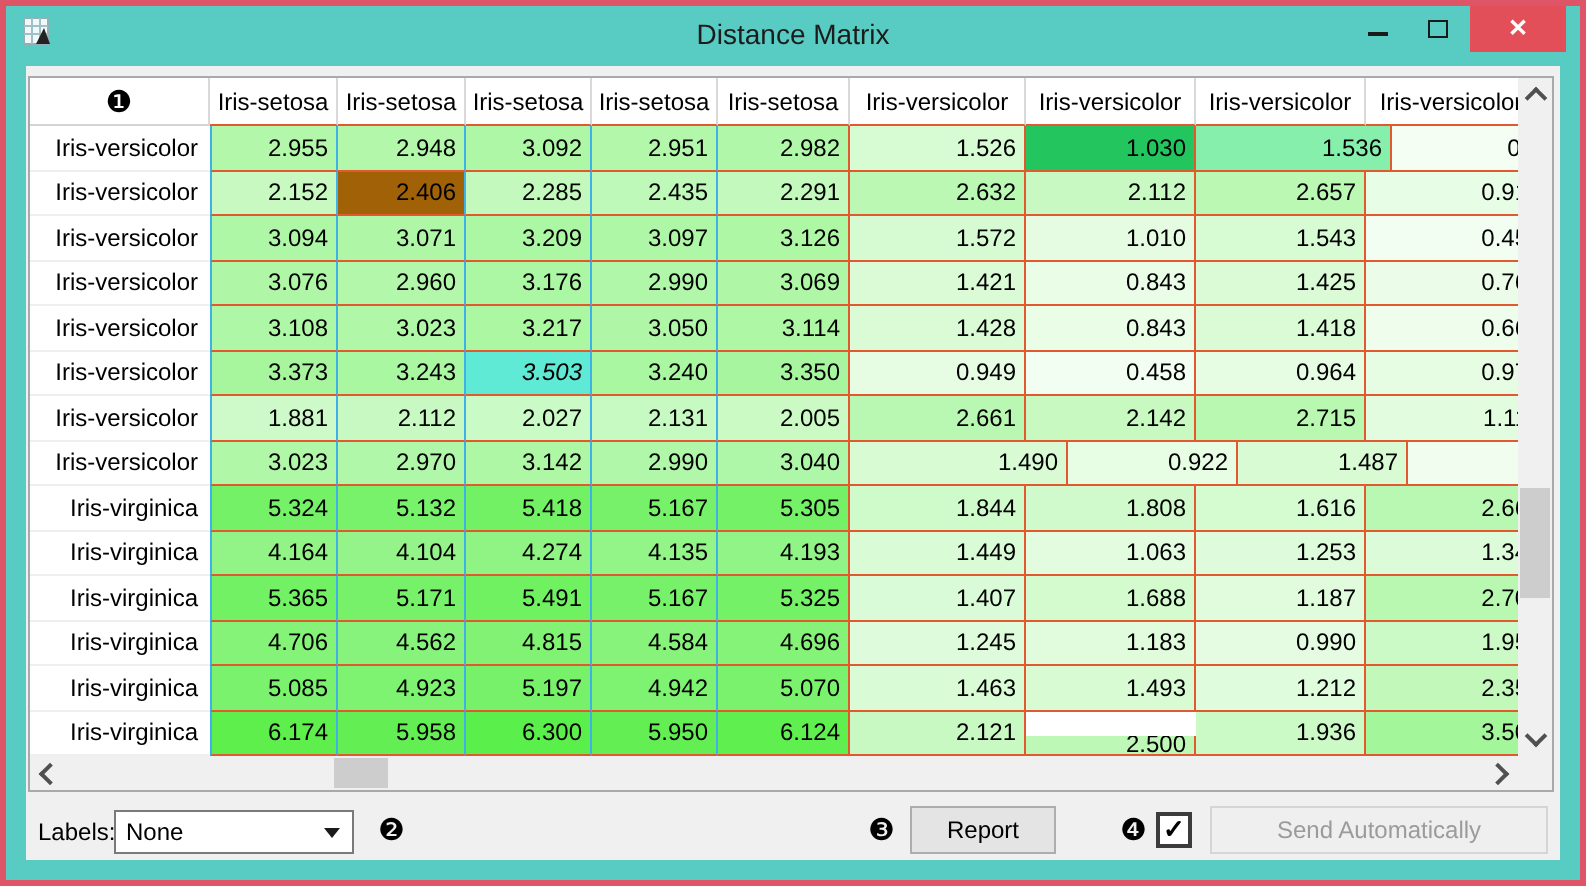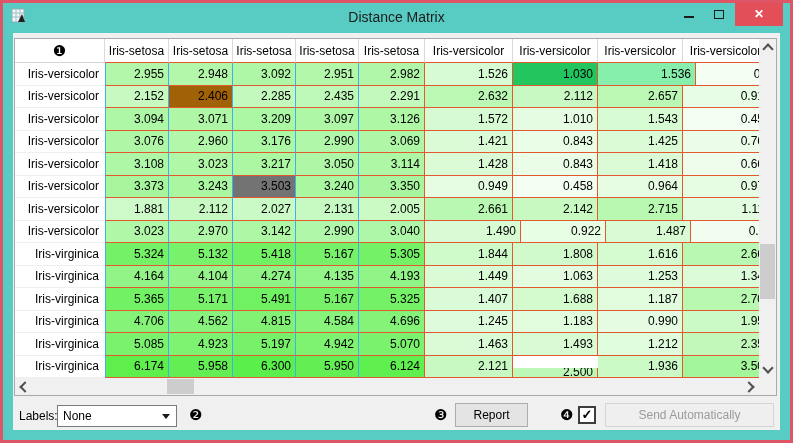--- a/index.html
+++ b/index.html
@@ -166,21 +166,21 @@
               <div class="m-cell m-data" style="width: 66px; background: rgb(174, 247, 165); border-right-color: rgb(226, 88, 47); border-bottom-color: rgb(226, 88, 47);">3.114</div>
               <div class="m-cell m-data" style="width: 88px; background: rgb(218, 251, 214); border-right-color: rgb(226, 88, 47); border-bottom-color: rgb(226, 88, 47);">1.428</div>
               <div class="m-cell m-data" style="width: 85px; background: rgb(233, 253, 231); border-right-color: rgb(226, 88, 47); border-bottom-color: rgb(226, 88, 47);">0.843</div>
               <div class="m-cell m-data" style="width: 85px; background: rgb(218, 251, 214); border-right-color: rgb(226, 88, 47); border-bottom-color: rgb(226, 88, 47);">1.418</div>
               <div class="m-cell m-data" style="width: 86px; background: rgb(238, 253, 236); border-right-color: rgb(226, 88, 47); border-bottom-color: rgb(226, 88, 47);">0.66</div>
             </div>
             <div class="m-row">
               <div class="m-cell m-rowhead" style="width: 90px;">Iris-versicolor</div>
               <div class="m-cell m-data" style="width: 64px; background: rgb(167, 246, 158); border-right-color: rgb(63, 176, 232); border-bottom-color: rgb(226, 88, 47); border-left: 1px solid rgb(63, 176, 232);">3.373</div>
               <div class="m-cell m-data" style="width: 64px; background: rgb(170, 247, 162); border-right-color: rgb(63, 176, 232); border-bottom-color: rgb(226, 88, 47);">3.243</div>
-              <div class="m-cell m-data" style="width: 63px; background: #737373; border-right-color: rgb(63, 176, 232); border-bottom-color: rgb(226, 88, 47);">3.503</div>
+              <div class="m-cell m-data" style="width: 63px; background: #5eead4; border-right-color: rgb(63, 176, 232); border-bottom-color: rgb(226, 88, 47); font-style: italic;">3.503</div>
               <div class="m-cell m-data" style="width: 63px; background: rgb(170, 247, 162); border-right-color: rgb(63, 176, 232); border-bottom-color: rgb(226, 88, 47);">3.240</div>
               <div class="m-cell m-data" style="width: 66px; background: rgb(167, 246, 159); border-right-color: rgb(226, 88, 47); border-bottom-color: rgb(226, 88, 47);">3.350</div>
               <div class="m-cell m-data" style="width: 88px; background: rgb(230, 253, 228); border-right-color: rgb(226, 88, 47); border-bottom-color: rgb(226, 88, 47);">0.949</div>
               <div class="m-cell m-data" style="width: 85px; background: rgb(243, 254, 242); border-right-color: rgb(226, 88, 47); border-bottom-color: rgb(226, 88, 47);">0.458</div>
               <div class="m-cell m-data" style="width: 85px; background: rgb(230, 252, 227); border-right-color: rgb(226, 88, 47); border-bottom-color: rgb(226, 88, 47);">0.964</div>
               <div class="m-cell m-data" style="width: 86px; background: rgb(230, 252, 227); border-right-color: rgb(226, 88, 47); border-bottom-color: rgb(226, 88, 47);">0.97</div>
             </div>
             <div class="m-row">
               <div class="m-cell m-rowhead" style="width: 90px;">Iris-versicolor</div>
               <div class="m-cell m-data" style="width: 64px; background: rgb(206, 250, 201); border-right-color: rgb(63, 176, 232); border-bottom-color: rgb(226, 88, 47); border-left: 1px solid rgb(63, 176, 232);">1.881</div>
@@ -193,21 +193,21 @@
               <div class="m-cell m-data" style="width: 85px; background: rgb(184, 248, 177); border-right-color: rgb(226, 88, 47); border-bottom-color: rgb(226, 88, 47);">2.715</div>
               <div class="m-cell m-data" style="width: 86px; background: rgb(226, 252, 223); border-right-color: rgb(226, 88, 47); border-bottom-color: rgb(226, 88, 47);">1.11</div>
             </div>
             <div class="m-row">
               <div class="m-cell m-rowhead" style="width: 90px;">Iris-versicolor</div>
               <div class="m-cell m-data" style="width: 64px; background: rgb(176, 247, 168); border-right-color: rgb(63, 176, 232); border-bottom-color: rgb(226, 88, 47); border-left: 1px solid rgb(63, 176, 232);">3.023</div>
               <div class="m-cell m-data" style="width: 64px; background: rgb(177, 247, 170); border-right-color: rgb(63, 176, 232); border-bottom-color: rgb(226, 88, 47);">2.970</div>
               <div class="m-cell m-data" style="width: 63px; background: rgb(173, 247, 165); border-right-color: rgb(63, 176, 232); border-bottom-color: rgb(226, 88, 47);">3.142</div>
               <div class="m-cell m-data" style="width: 63px; background: rgb(177, 247, 169); border-right-color: rgb(63, 176, 232); border-bottom-color: rgb(226, 88, 47);">2.990</div>
               <div class="m-cell m-data" style="width: 66px; background: rgb(175, 247, 168); border-right-color: rgb(226, 88, 47); border-bottom-color: rgb(226, 88, 47);">3.040</div>
-              <div class="m-cell m-data" style="width: 96px; background: rgb(216, 251, 212); border-right-color: rgb(226, 88, 47); border-bottom-color: rgb(226, 88, 47);">1.490</div>
+              <div class="m-cell m-data" style="width: 109px; background: rgb(216, 251, 212); border-right-color: rgb(226, 88, 47); border-bottom-color: rgb(226, 88, 47);">1.490</div>
               <div class="m-cell m-data" style="width: 85px; background: rgb(231, 253, 228); border-right-color: rgb(226, 88, 47); border-bottom-color: rgb(226, 88, 47);">0.922</div>
               <div class="m-cell m-data" style="width: 85px; background: rgb(216, 251, 212); border-right-color: rgb(226, 88, 47); border-bottom-color: rgb(226, 88, 47);">1.487</div>
               <div class="m-cell m-data" style="width: 86px; background: rgb(241, 254, 239); border-right-color: rgb(226, 88, 47); border-bottom-color: rgb(226, 88, 47);">0.54</div>
             </div>
             <div class="m-row">
               <div class="m-cell m-rowhead" style="width: 90px;">Iris-virginica</div>
               <div class="m-cell m-data" style="width: 64px; background: rgb(116, 241, 102); border-right-color: rgb(63, 176, 232); border-bottom-color: rgb(226, 88, 47); border-left: 1px solid rgb(63, 176, 232);">5.324</div>
               <div class="m-cell m-data" style="width: 64px; background: rgb(121, 242, 107); border-right-color: rgb(63, 176, 232); border-bottom-color: rgb(226, 88, 47);">5.132</div>
               <div class="m-cell m-data" style="width: 63px; background: rgb(113, 241, 99); border-right-color: rgb(63, 176, 232); border-bottom-color: rgb(226, 88, 47);">5.418</div>
               <div class="m-cell m-data" style="width: 63px; background: rgb(120, 241, 106); border-right-color: rgb(63, 176, 232); border-bottom-color: rgb(226, 88, 47);">5.167</div>

